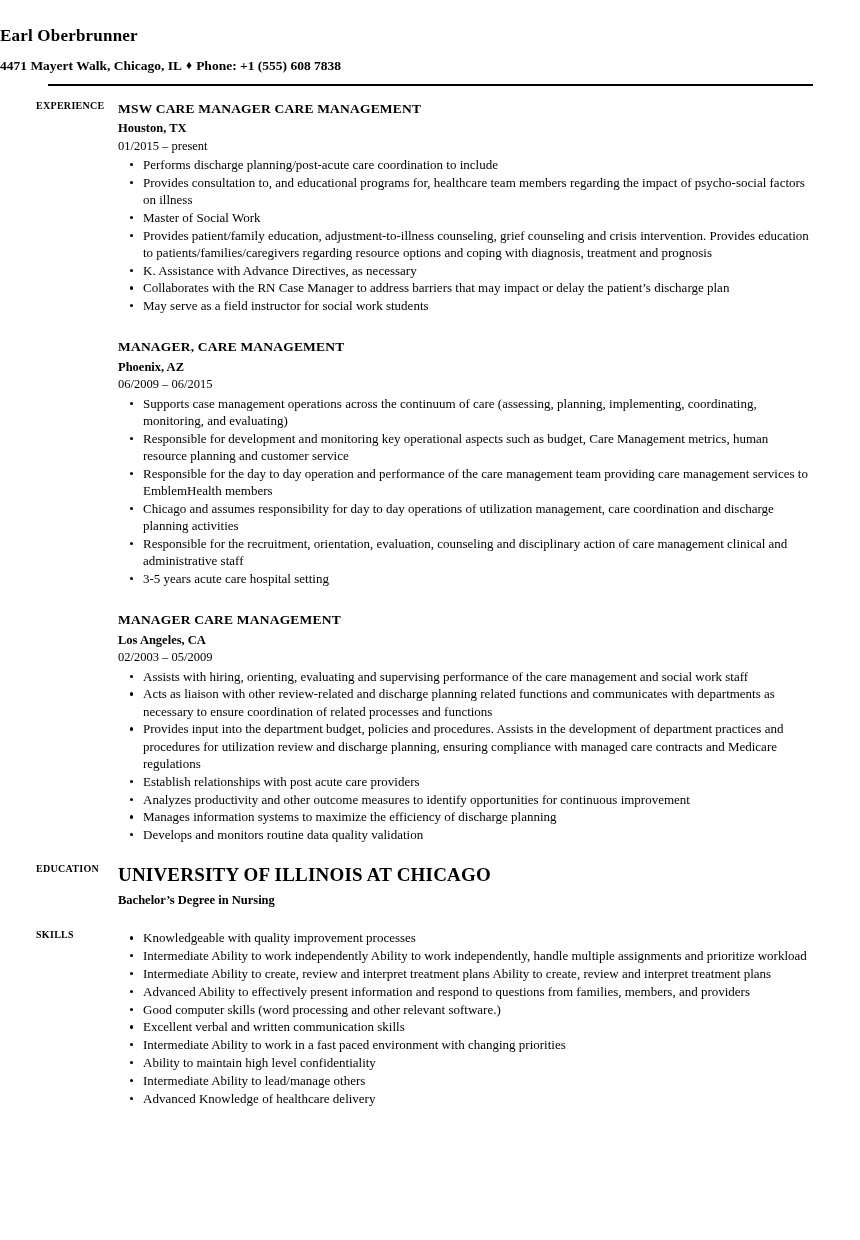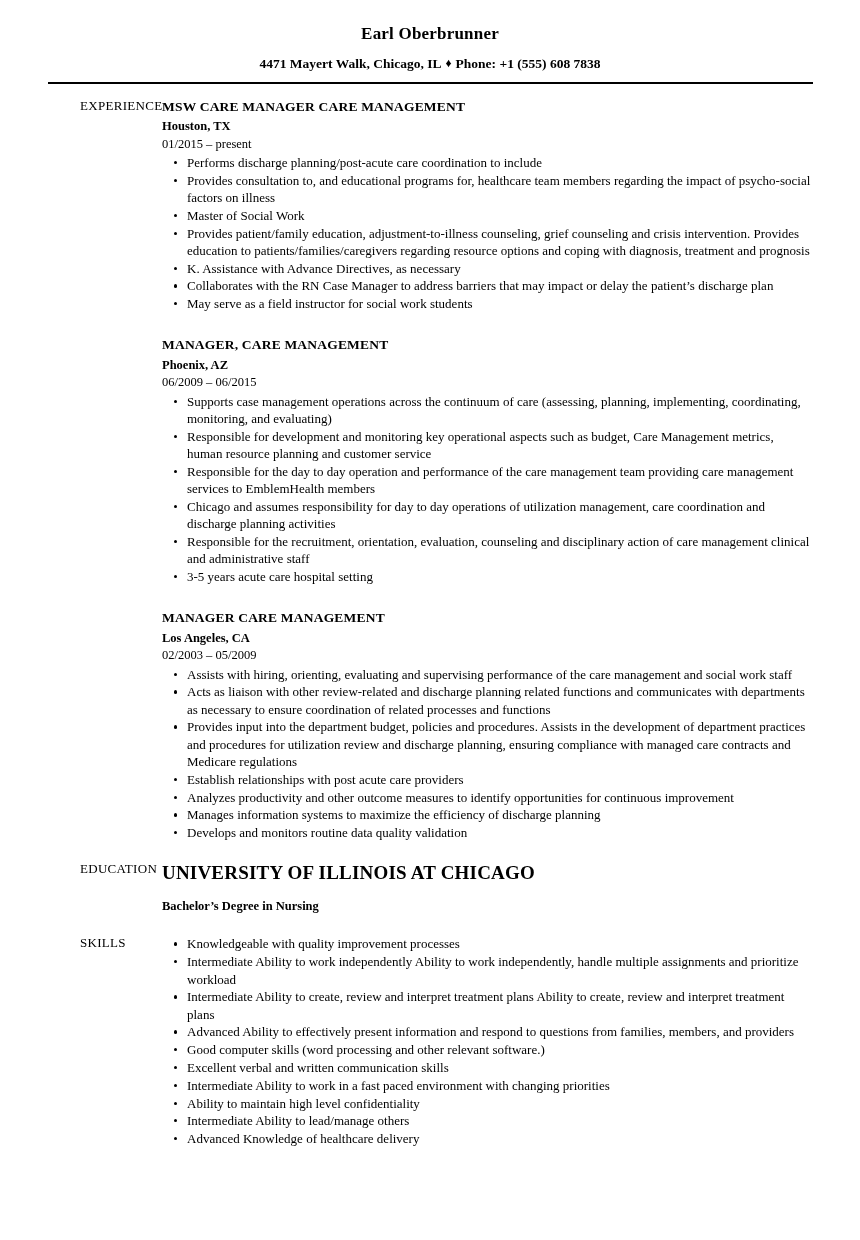--- a/index.html
+++ b/index.html
@@ -19,23 +19,21 @@
     position: relative;
     width: 860px;
     height: 1240px;
     box-sizing: border-box;
     padding: 0;
     overflow: hidden;
   }
 
   
   .header {
-    padding-top: 16px;
-    text-align: center;
-    margin-top: 8px;
+    padding-top: 26px;
   }
   .cand-name {
     font-size: 17px;
     font-weight: bold;
     letter-spacing: 0.2px;
     line-height: 1.2;
   }
   .cand-contact {
     font-size: 13.5px;
     font-weight: bold;
@@ -58,26 +56,25 @@
   
   .section {
     display: flex;
     align-items: flex-start;
   }
   .section-label {
     width: 118px;
     flex: 0 0 118px;
     padding-left: 36px;
     box-sizing: border-box;
-    font-size: 13px;
-    font-weight: normal;
+    font-size: 10px;
+    font-weight: bold;
     letter-spacing: 0.3px;
     line-height: 1.25;
     white-space: nowrap;
-    margin-left: 44px;
   }
   .section-body {
     flex: 1 1 auto;
     padding-right: 48px;
     box-sizing: border-box;
   }
 
   #experience-section { margin-top: 14px; }
   #education-section  { margin-top: 19px; }
   #skills-section     { margin-top: 21px; }
@@ -132,21 +129,21 @@
   .edu-school {
     font-size: 19px;
     font-weight: bold;
     letter-spacing: 0.2px;
     line-height: 1.3;
   }
   .edu-degree {
     font-size: 12.5px;
     font-weight: bold;
     line-height: 1.35;
-    margin-top: 12px;
+    margin-top: 4px;
   }
 
   #skills-section ul.bullets { margin-top: 0; }
   #skills-section ul.bullets > li::before { top: 7px; }
 </style>
 </head>
 <body>
 
 <div class="page">
 

